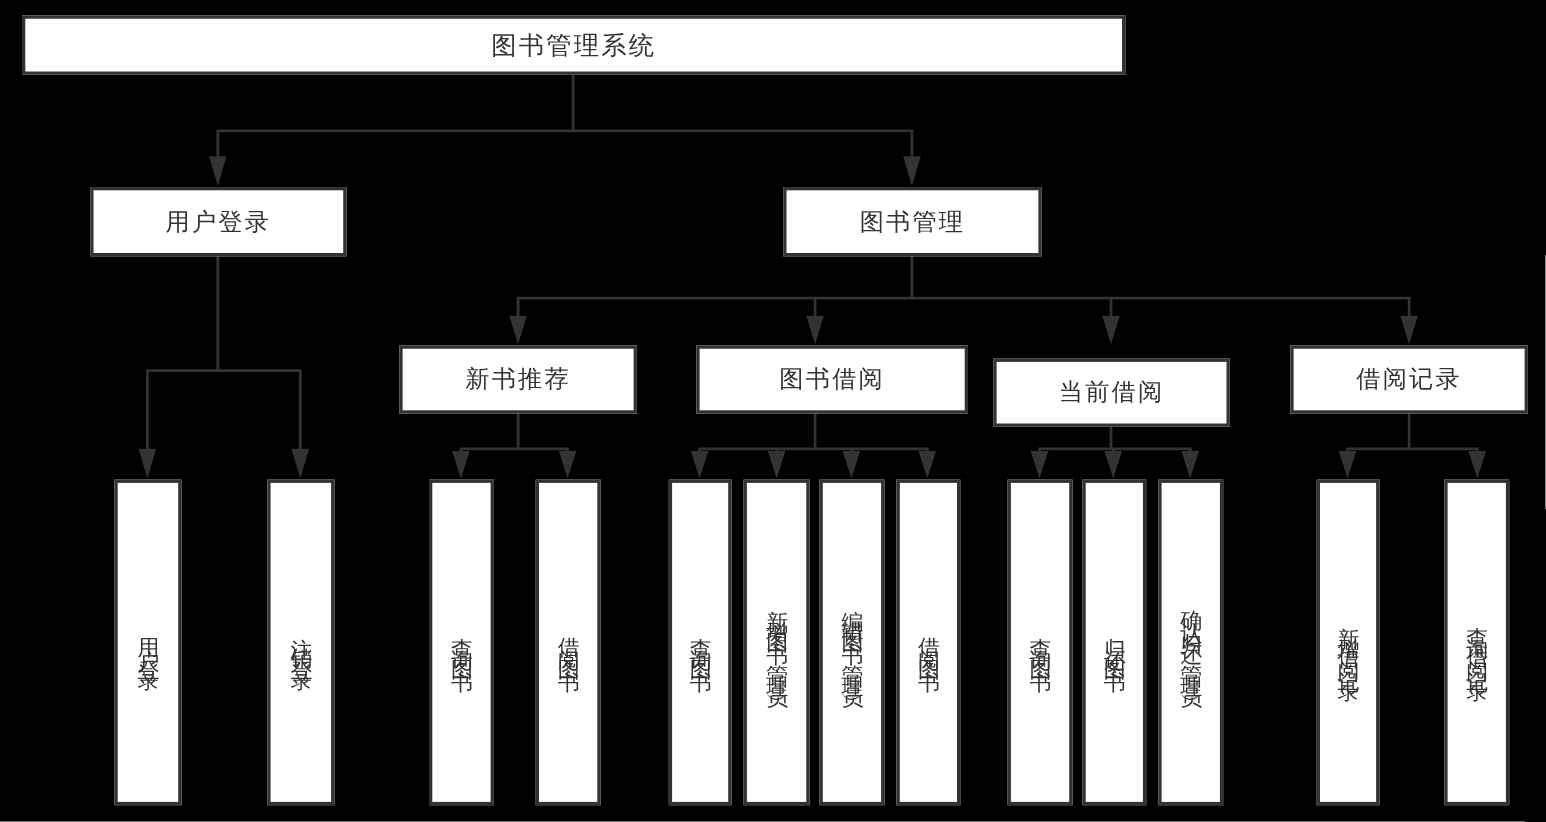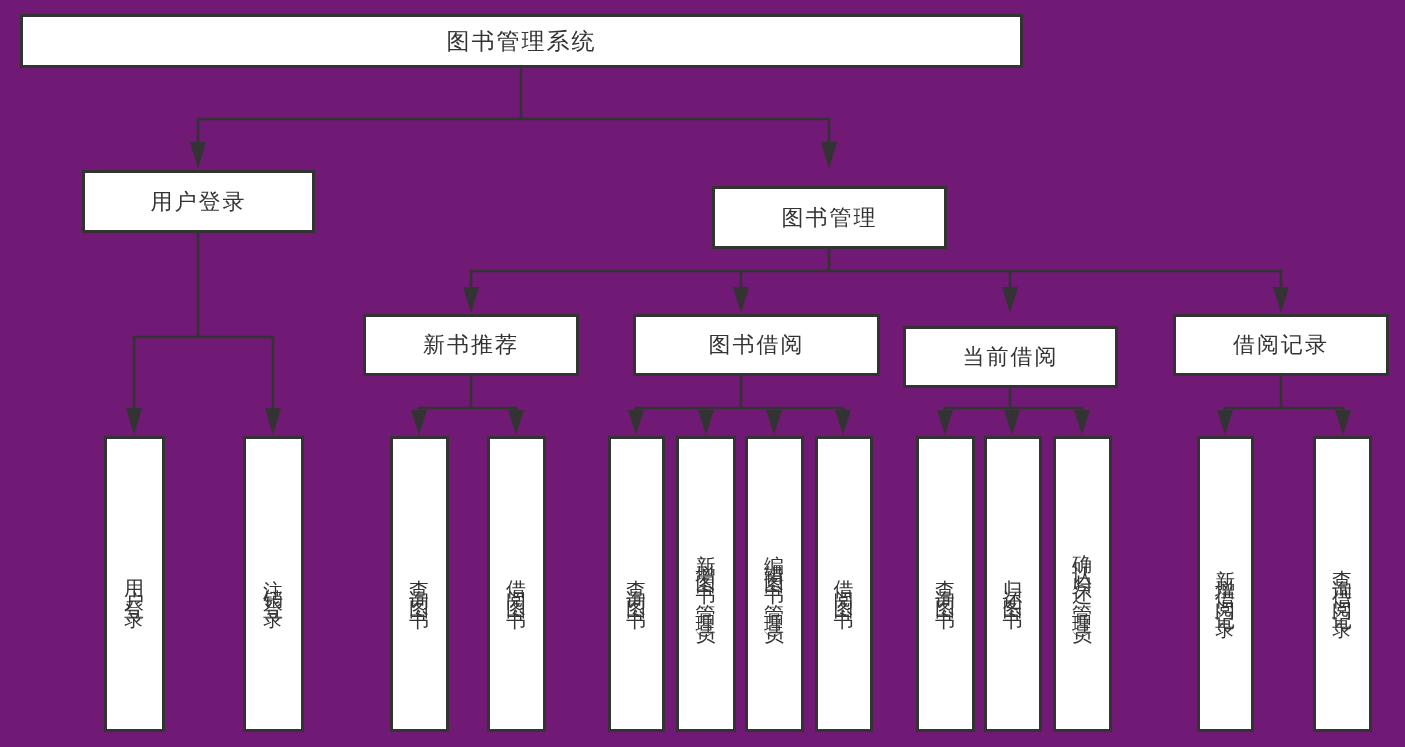--- a/index.html
+++ b/index.html
@@ -1,19 +1,19 @@
 <!DOCTYPE html>
 <html><head>
 <meta charset="utf-8">
 <style>
   html,body{margin:0;padding:0;background:#ffffff;}
   #stage{
     position:relative;
     width:1405px;height:747px;
-    background:#701a75;
+    background:#000000;
     font-family:"Liberation Sans","DejaVu Sans",sans-serif;
     overflow:hidden;
   }
   svg.connectors{position:absolute;left:0;top:0;width:1405px;height:747px;}
   .node{
     position:absolute;
     box-sizing:border-box;
     border:3px solid #333333;
     background:#ffffff;
     display:flex;align-items:center;justify-content:center;
@@ -113,21 +113,21 @@
       <polygon points="1074,410 1090,410 1082,435"></polygon>
 
       <polygon points="1217,410 1233,410 1225,435"></polygon>
       <polygon points="1335,410 1351,410 1343,435"></polygon>
     </g>
   </svg>
 
   <div class="node h root" style="left:20px;top:14px;width:1003px;height:54px;">图书管理系统</div>
 
   <div class="node h" style="left:82px;top:170px;width:233px;height:63px;">用户登录</div>
-  <div class="node h" style="left:712px;top:186px;width:235px;height:63px;">图书管理</div>
+  <div class="node h" style="left:712px;top:170px;width:235px;height:63px;">图书管理</div>
 
   <div class="node h" style="left:363px;top:314px;width:216px;height:62px;text-align:center;">新书推荐</div>
   <div class="node h" style="left:633px;top:314px;width:247px;height:62px;">图书借阅</div>
   <div class="node h" style="left:903px;top:326px;width:215px;height:62px;">当前借阅</div>
   <div class="node h" style="left:1173px;top:314px;width:216px;height:62px;">借阅记录</div>
 
   <div class="node leaf" style="left:104px;top:436px;width:61px;height:296px;">
     <span>用户登录</span>
   </div>
   <div class="node leaf" style="left:243px;top:436px;width:61px;height:296px;">

